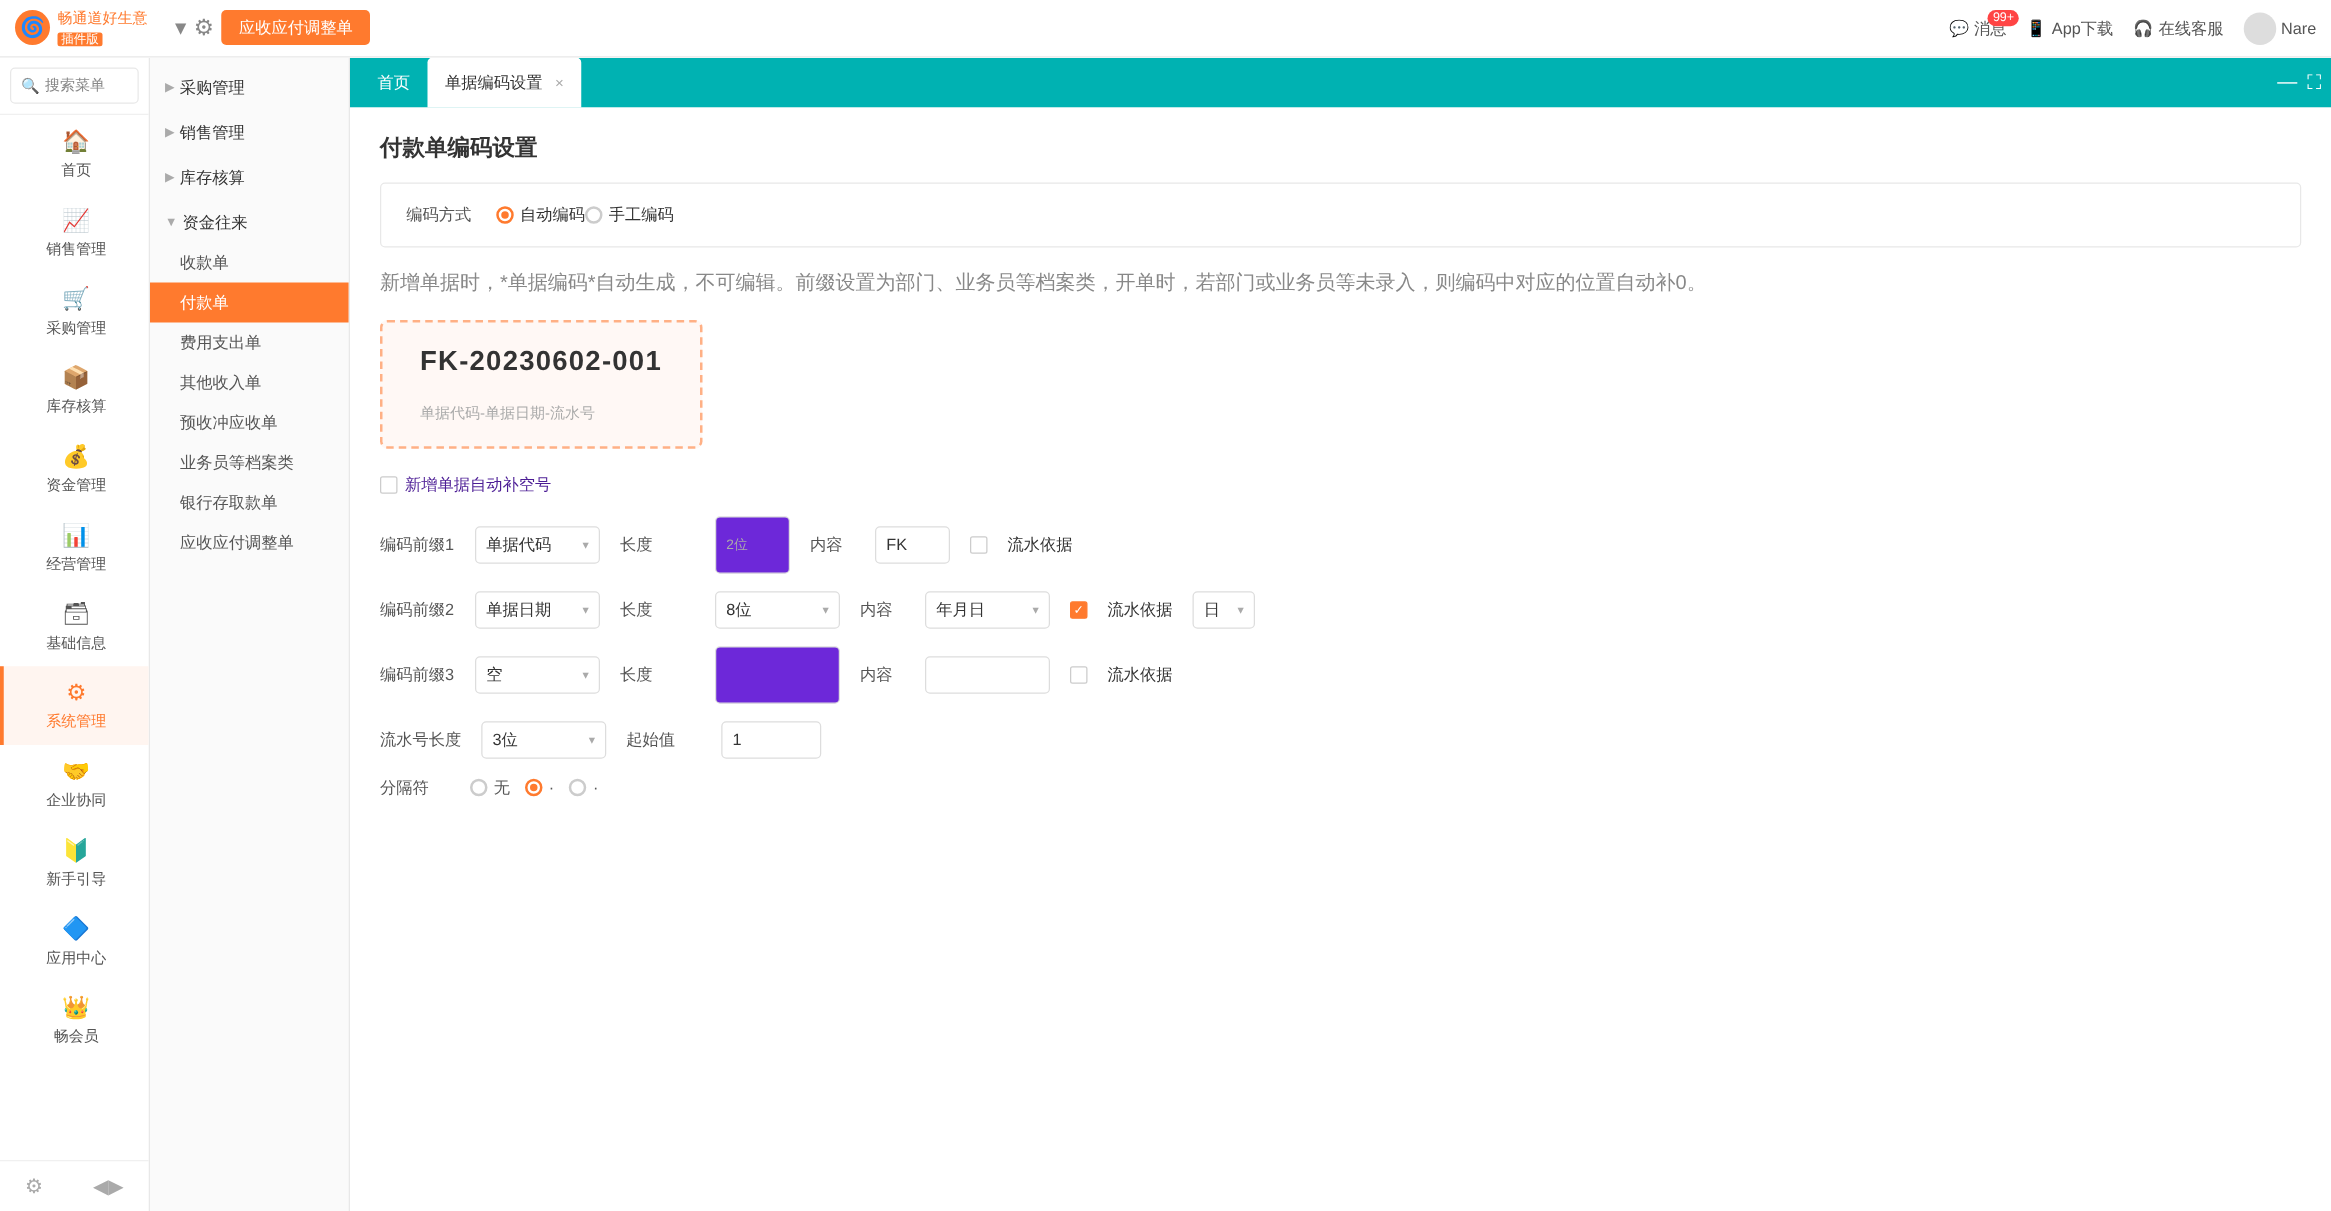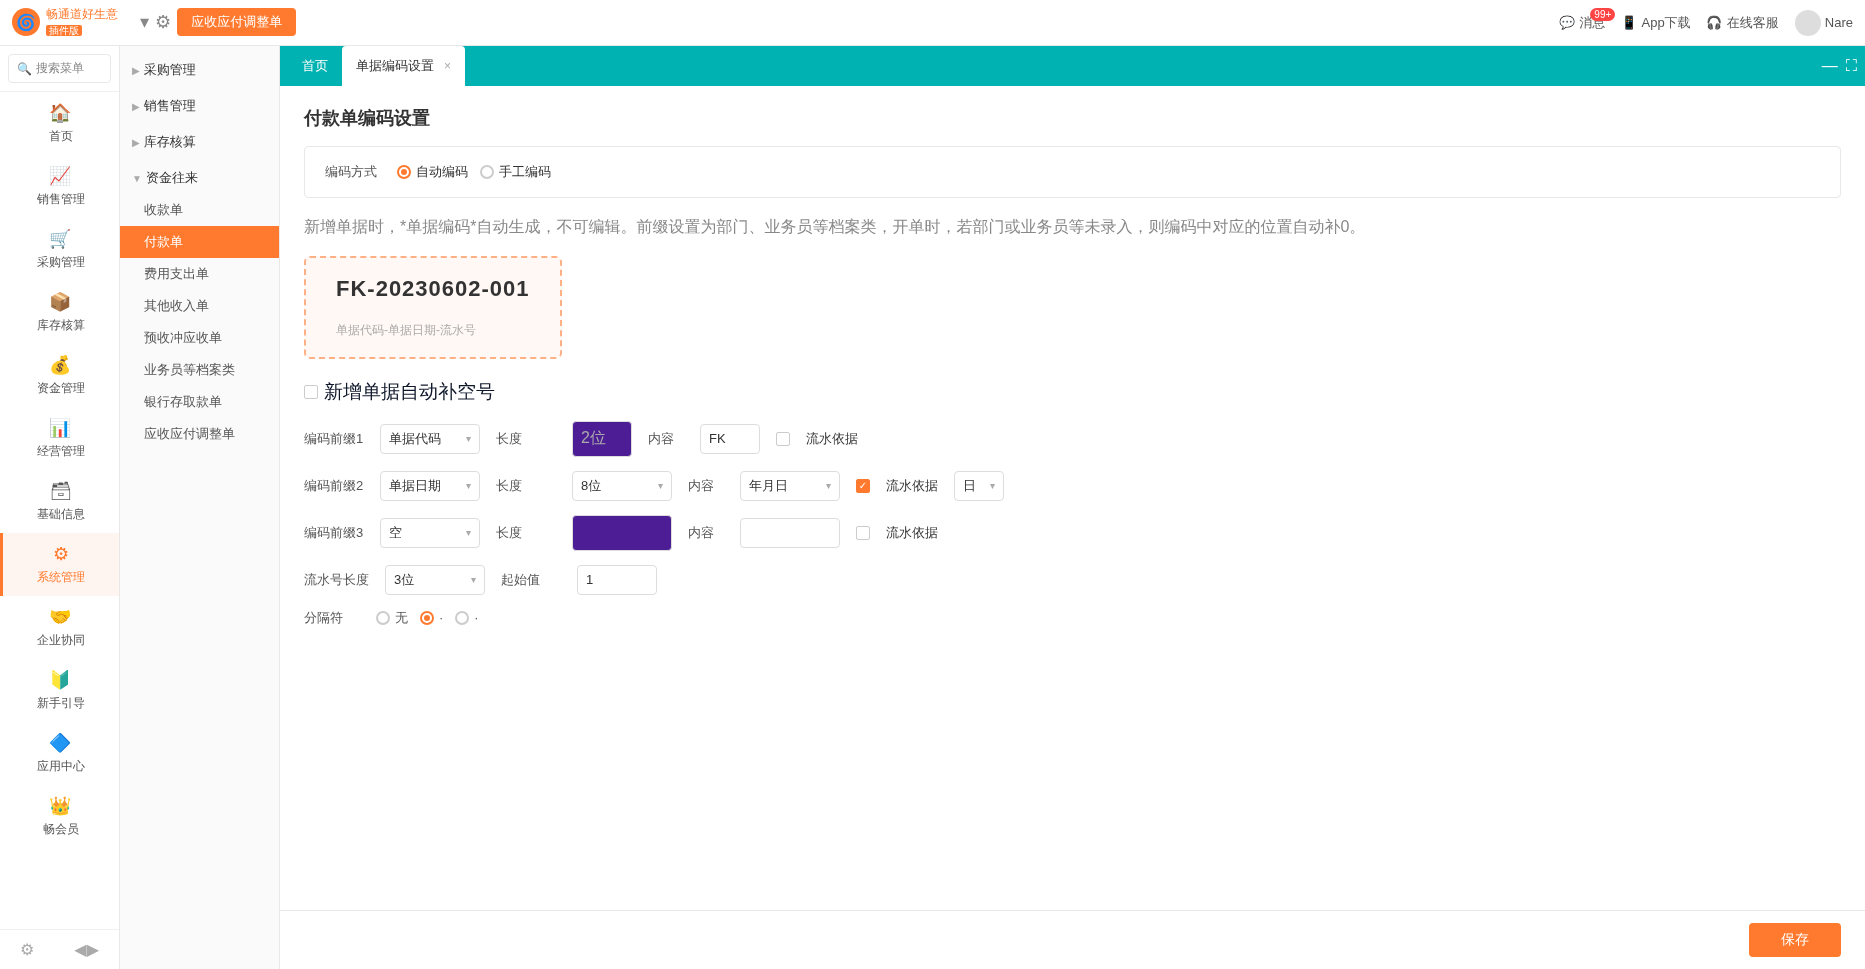--- a/index.html
+++ b/index.html
@@ -117,21 +117,21 @@
 
     
     .page-title { font-size: 18px; font-weight: 600; color: #333; margin-bottom: 16px; }
 
     
     .section-card {
       background: #fff; border: 1px solid #e8e8e8; border-radius: 4px; padding: 16px 20px; margin-bottom: 16px;
     }
     .encoding-method { display: flex; align-items: center; gap: 20px; }
     .encoding-label { font-size: 13px; color: #555; }
-    .radio-group { display: flex; align-items: flex-start; gap: 12px; }
+    .radio-group { display: flex; align-items: flex-start; gap: 0; }
     .radio-item { display: flex; align-items: center; gap: 5px; cursor: pointer; font-size: 13px; }
     .radio-circle {
       width: 14px; height: 14px; border-radius: 50%;
       border: 2px solid #ccc; display: flex; align-items: center; justify-content: center;
     }
     .radio-circle.selected { border-color: #ff7a2e; }
     .radio-dot { width: 6px; height: 6px; border-radius: 50%; background: #ff7a2e; }
 
     
     .info-text { font-size: 16px; color: #888; margin-bottom: 16px; line-height: 1.6; }
@@ -142,41 +142,41 @@
       background: #fff8f5;
       border-radius: 6px;
       padding: 18px 30px;
       display: inline-block;
       margin-bottom: 20px;
     }
     .code-preview-main { font-size: 22px; font-weight: bold; color: #333; letter-spacing: 1px; }
     .code-preview-sub { font-size: 12px; color: #aaa; margin-top: 20px; }
 
     
-    .checkbox-row { display: flex; align-items: center; gap: 6px; margin-bottom: 16px; font-size: 19px; color: #0f172a; }
+    .checkbox-row { display: flex; align-items: center; gap: 6px; margin-bottom: 16px; font-size: 13px; color: #4c1d95; }
     .checkbox-box {
       width: 14px; height: 14px; border: 1px solid #ccc; border-radius: 2px;
       display: inline-flex; align-items: center; justify-content: center; cursor: pointer;
     }
     .checkbox-box.checked { background: #ff7a2e; border-color: #ff7a2e; color: #fff; font-size: 10px; }
 
     
     .form-row { display: flex; align-items: center; gap: 16px; margin-bottom: 14px; }
     .form-label { font-size: 13px; color: #555; min-width: 60px; }
     .form-select {
       border: 1px solid #ddd; border-radius: 4px; padding: 5px 8px;
       font-size: 13px; background: #fff; min-width: 100px;
       display: flex; align-items: center; justify-content: space-between; gap: 4px; cursor: pointer;
       height: 30px;
     }
     .form-select-arrow { font-size: 10px; color: #aaa; }
     .form-input {
       border: 1px solid #ddd; border-radius: 4px; padding: 5px 8px;
-      font-size: 16px; background: #4c1d95; min-width: 60px;
-      height: 36px; color: #aaa;
+      font-size: 11px; background: #6d28d9; min-width: 60px;
+      height: 46px; color: #aaa;
       display: flex; align-items: center;
     }
     .form-input-text {
       border: 1px solid #ddd; border-radius: 4px; padding: 5px 8px;
       font-size: 13px; background: #fff; min-width: 60px;
       height: 30px; display: flex; align-items: center;
     }
     .form-content-label { font-size: 13px; color: #555; min-width: 36px; }
 
     
@@ -475,17 +475,14 @@
             <span>·</span>
           </label>
           <label class="radio-item">
             <div class="radio-circle"></div>
             <span>·</span>
           </label>
         </div>
       </div>
     </div>
 
-    <div class="page-footer">
-      <button class="save-btn">保存</button>
-    </div>
   </div>
 </div>
 
 </body></html>

